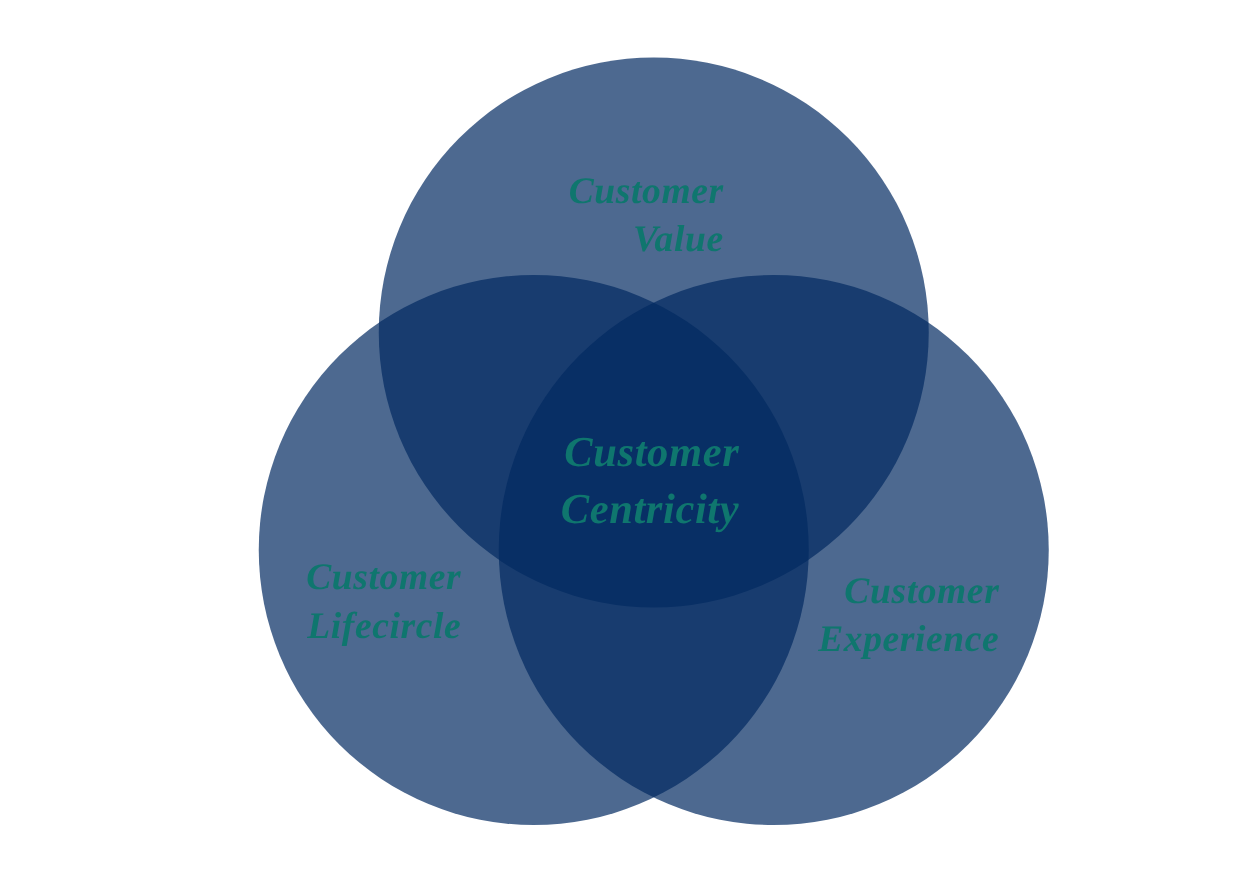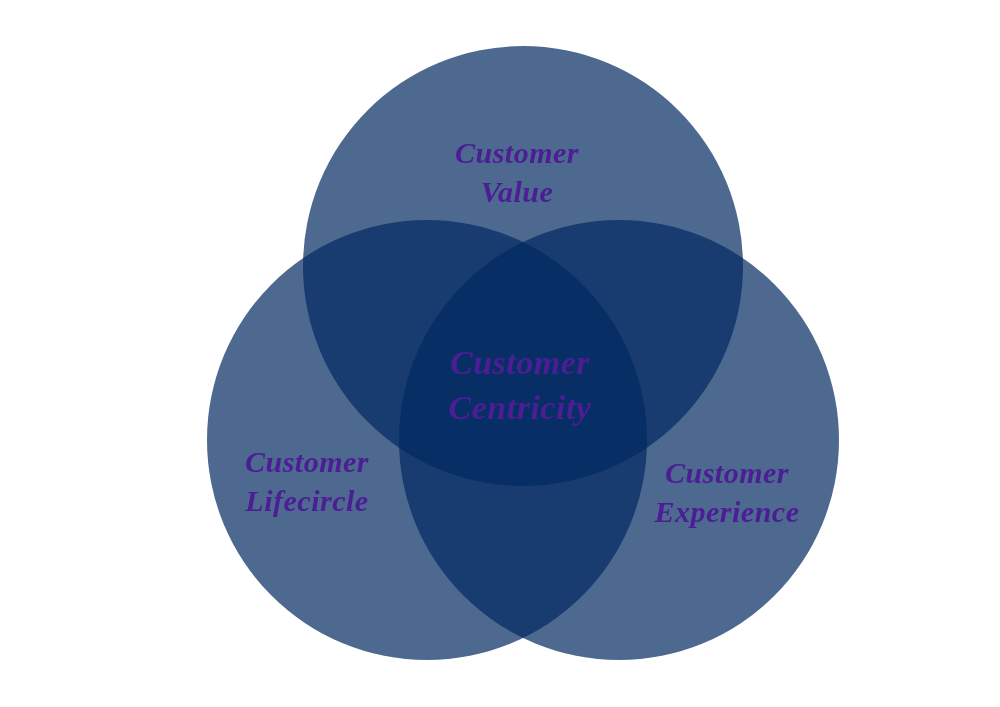--- a/index.html
+++ b/index.html
@@ -20,26 +20,26 @@
     height: 440px;
     border-radius: 50%;
     
   }
   .circle-top    { left: 303px; top: 46px;  }
   .circle-left   { left: 207px; top: 220px; }
   .circle-right  { left: 399px; top: 220px; }
   .venn-label {
     position: absolute;
     transform: translate(-50%, -50%);
-    color: #4c1d95;
+    color: #0f766e;
     font-style: italic;
     font-weight: bold;
     font-size: 30px;
     line-height: 39px;
-    text-align: center;
+    text-align: right;
     white-space: pre-line;
     letter-spacing: 0.5px;
   }
   .label-value      { left: 517px; top: 172px; }
   .label-lifecircle { left: 307px; top: 481px; }
   .label-experience { left: 727px; top: 492px; }
   .label-centricity {
     left: 520px; top: 385px;
     font-size: 34px;
     line-height: 45px;

